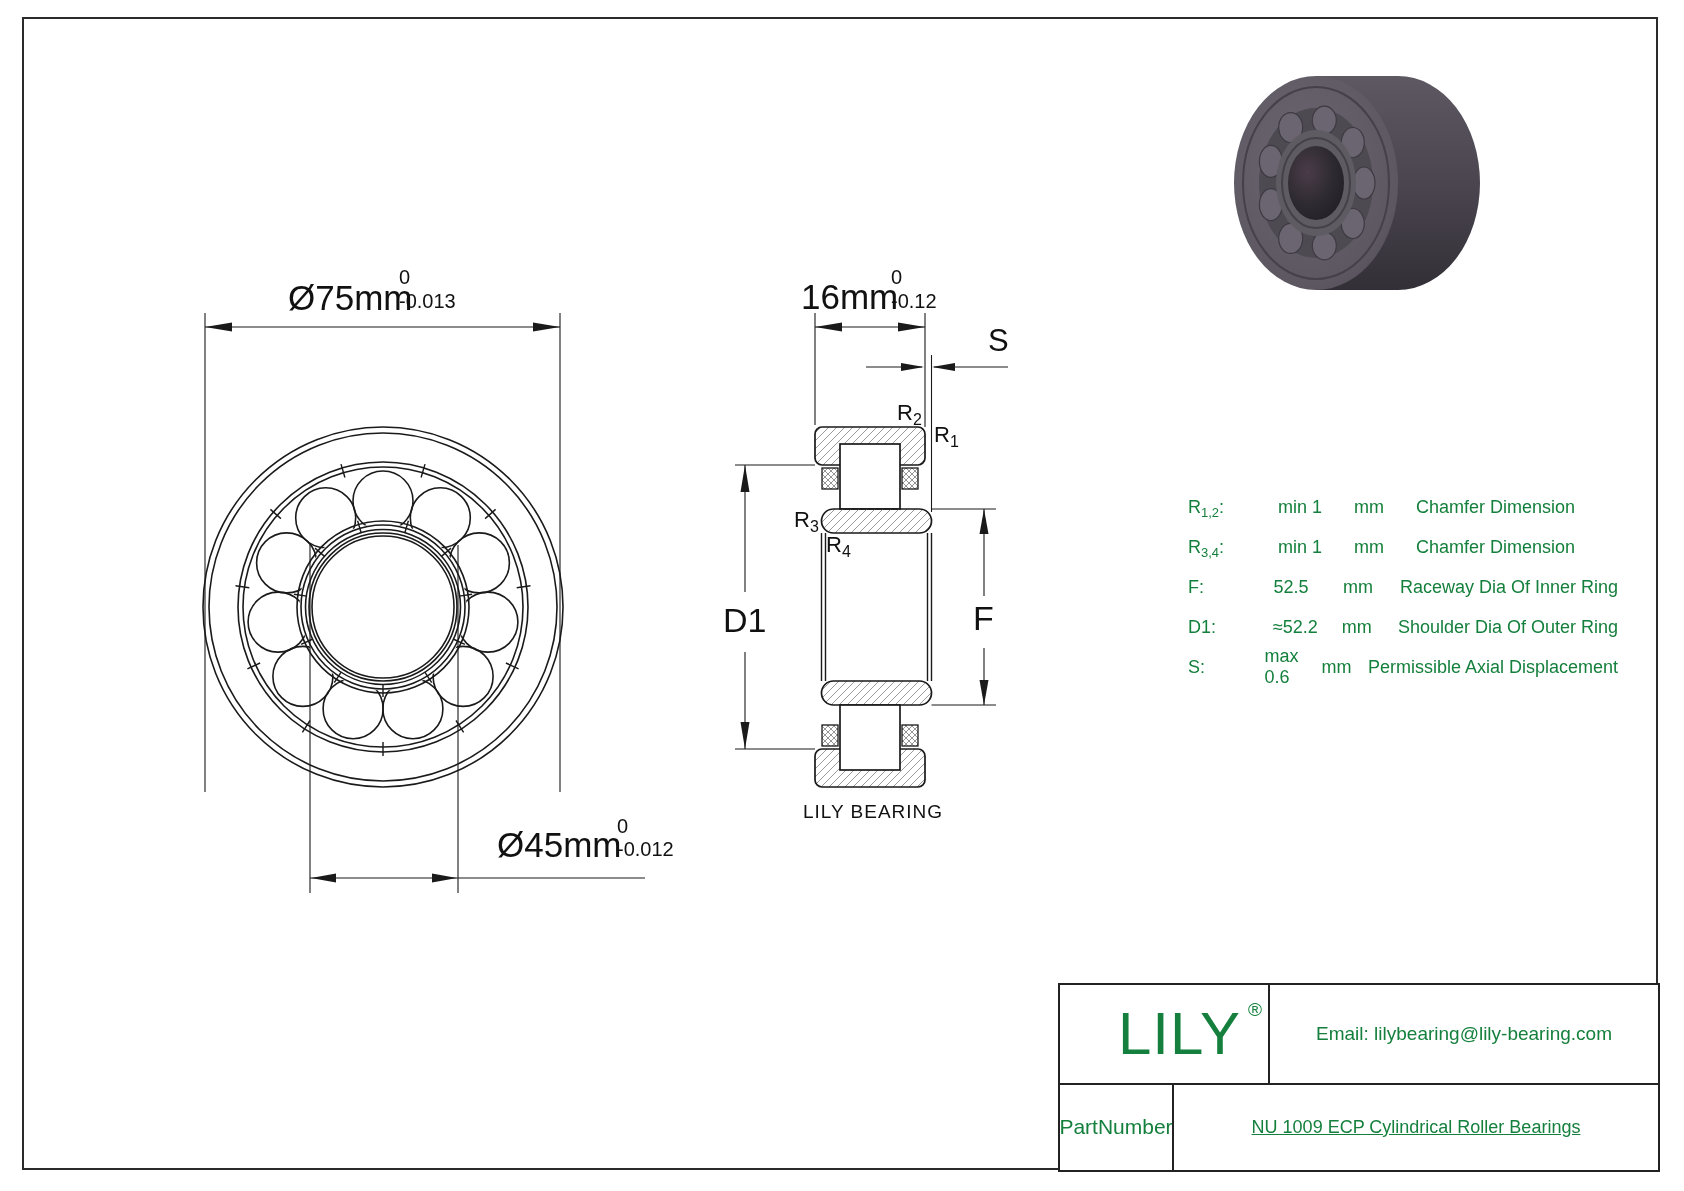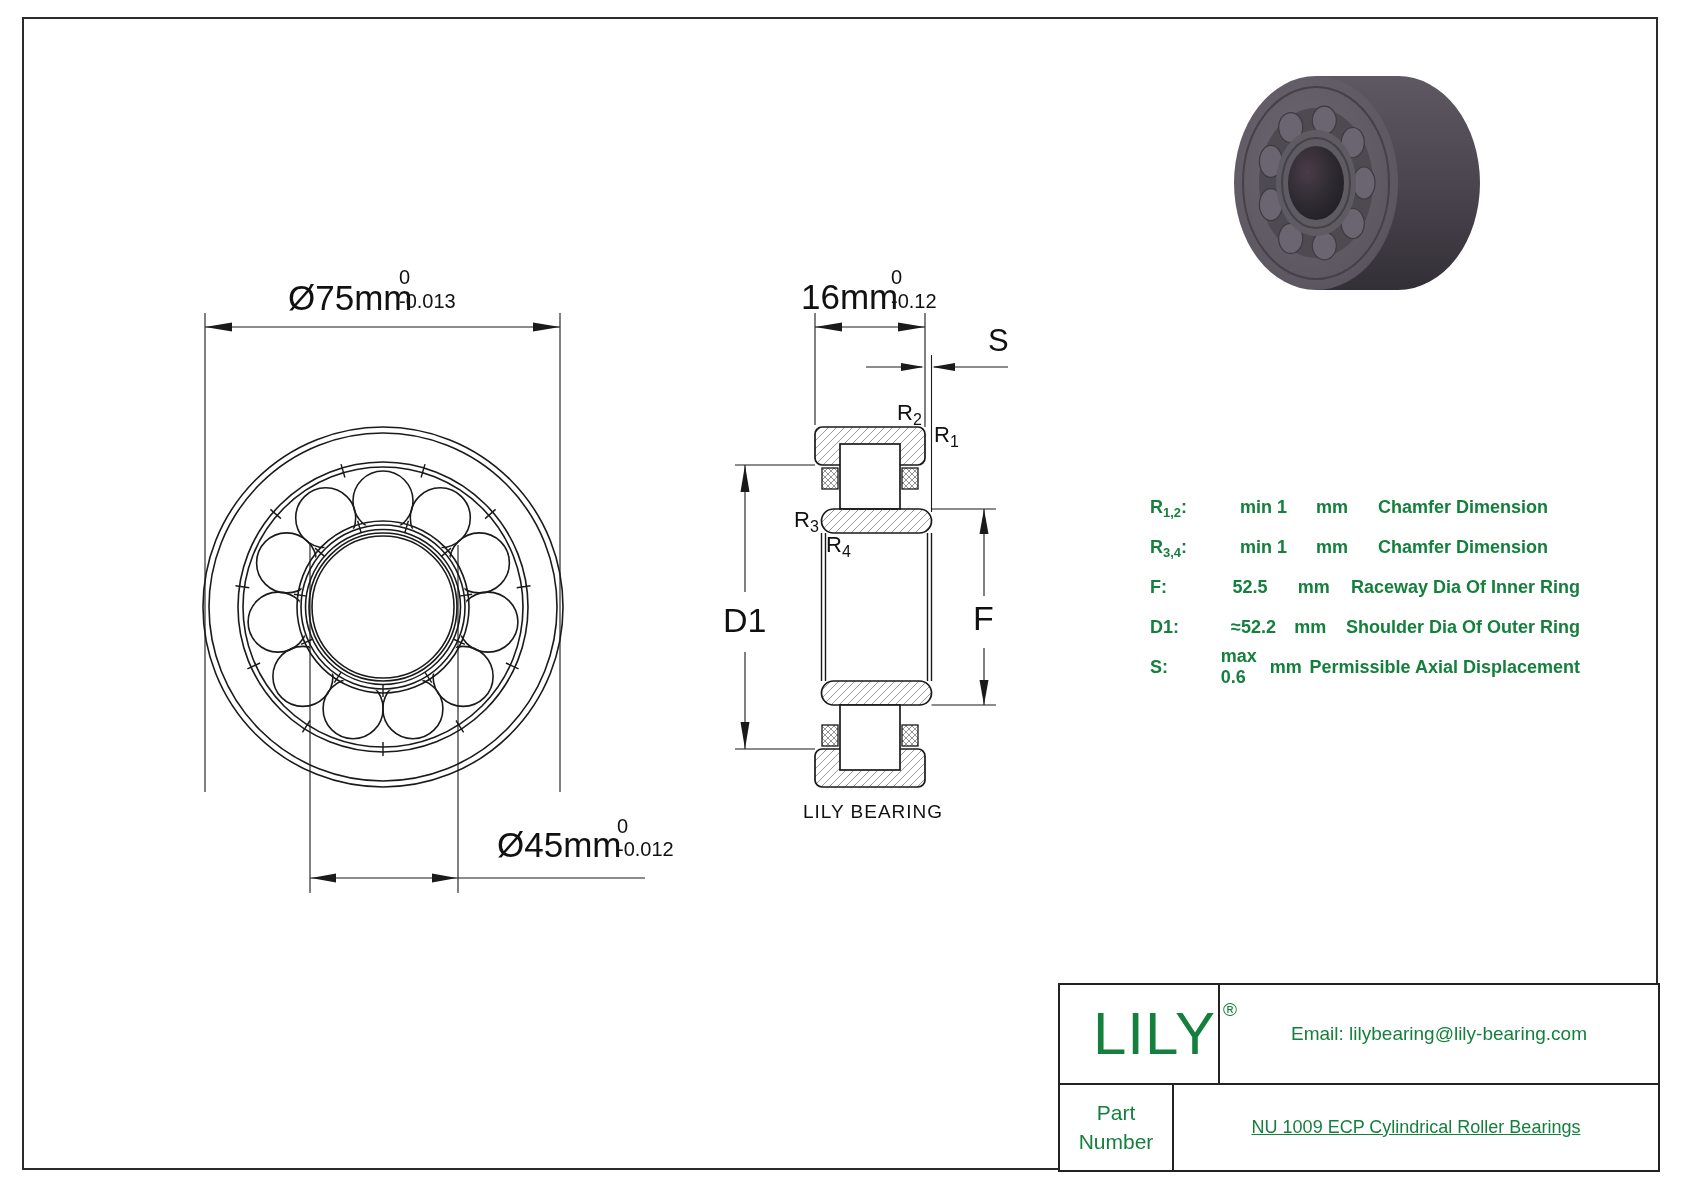--- a/index.html
+++ b/index.html
@@ -4,42 +4,42 @@
 <style>
   html,body{margin:0;padding:0;background:#ffffff;}
   #page{position:relative;width:1684px;height:1191px;background:#fff;overflow:hidden;
         font-family:"Liberation Sans", sans-serif;color:#15803d;}
   #page-border{position:absolute;left:22px;top:17px;width:1636px;height:1153px;
         border:2px solid #2b2b2b;box-sizing:border-box;}
   svg{position:absolute;left:0;top:0;}
   svg text{font-family:"Liberation Sans", sans-serif;fill:#111;}
 
   
-  .specs{position:absolute;left:1150px;top:487px;width:430px;font-weight:bold;}
+  .specs{position:absolute;left:1188px;top:487px;width:430px;}
   .spec-row{display:flex;align-items:center;height:40px;font-size:18px;}
   .spec-sym{width:54px;}
   .spec-sub{font-size:13px;position:relative;top:4px;}
   .spec-val{width:76px;margin-left:36px;}
   .spec-unit{width:62px;}
   .spec-desc{flex:1;white-space:nowrap;}
 
   
   .title-block{position:absolute;left:1058px;top:983px;width:602px;height:189px;
         border:2px solid #222;box-sizing:border-box;display:flex;flex-direction:column;background:#fff;}
   .tb-row1{display:flex;height:100px;border-bottom:2px solid #222;box-sizing:border-box;}
-  .tb-logo-cell{width:160px;border-right:2px solid #222;box-sizing:border-box;
+  .tb-logo-cell{width:210px;border-right:2px solid #222;box-sizing:border-box;
         display:flex;align-items:center;justify-content:center;padding-left:31px;}
   .tb-logo{font-size:60px;letter-spacing:1px;position:relative;line-height:1;}
   .tb-reg{font-size:19px;position:absolute;top:-4px;right:-22px;}
   .tb-company-cell{flex:1;display:flex;flex-direction:column;align-items:center;justify-content:center;gap:9px;}
   .tb-company{font-size:21px;}
   .tb-email{font-size:19px;}
   .tb-row2{display:flex;flex:1;}
   .tb-part-cell{width:114px;border-right:2px solid #222;box-sizing:border-box;
-        display:flex;flex-direction:column;align-items:center;justify-content:center;
+        display:flex;flex-direction:row;align-items:center;justify-content:center;
         font-size:21px;line-height:1.35;}
   .tb-name-cell{flex:1;display:flex;align-items:center;justify-content:center;font-size:18px;text-decoration:underline;}
 </style>
 </head>
 <body>
 
 <div id="page">
   <div id="page-border"></div>
 
   <svg width="1684" height="1191" viewBox="0 0 1684 1191">

